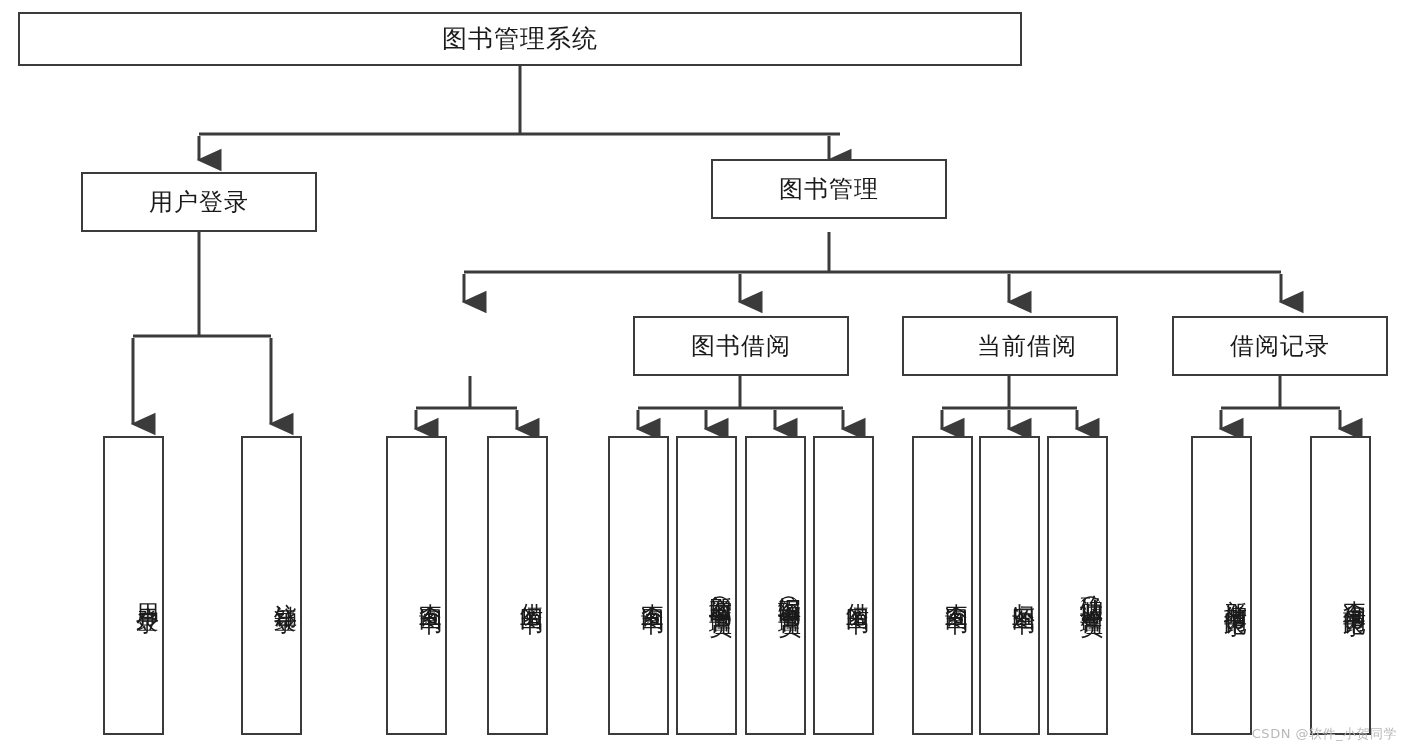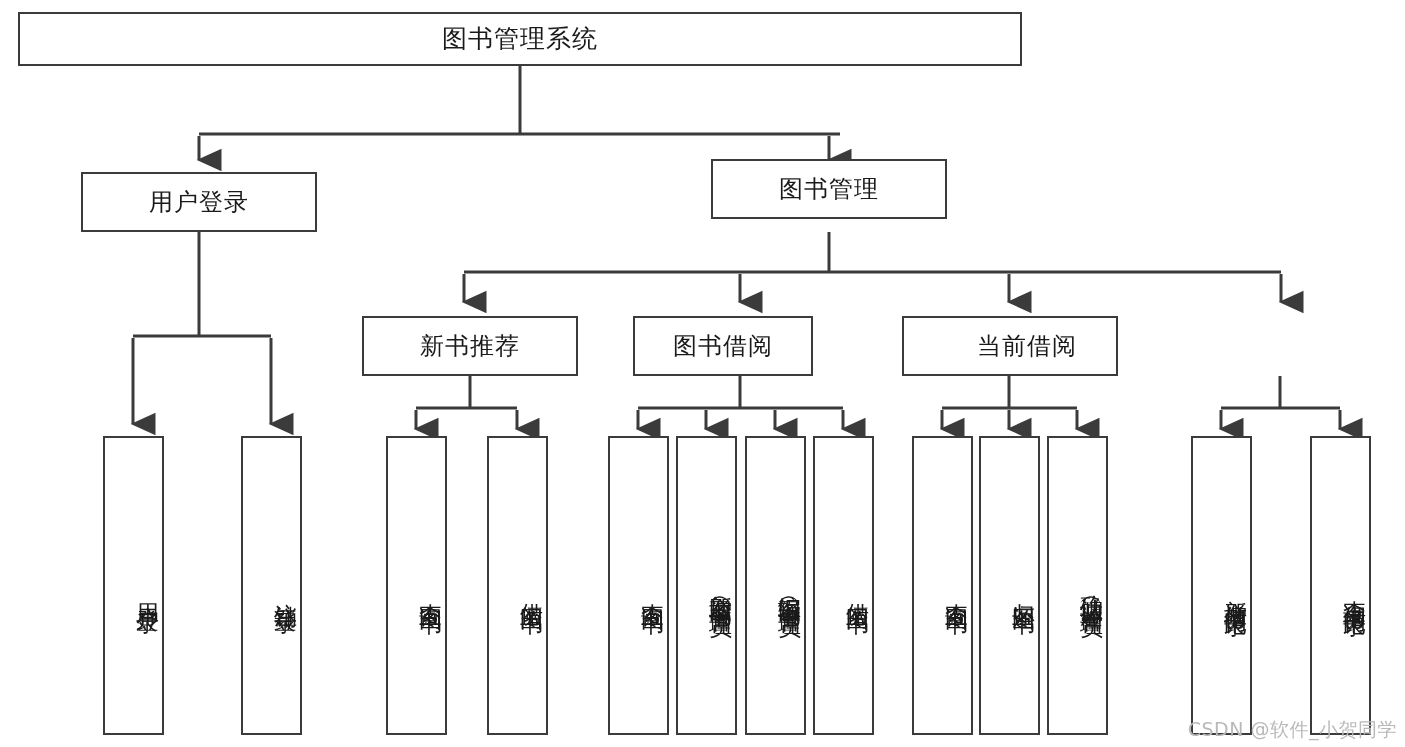--- a/index.html
+++ b/index.html
@@ -52,21 +52,21 @@
     line-height: 1.25;
     letter-spacing: 3px;
     align-items: flex-start;
     justify-content: center;
     padding-top: 10px;
   }
   .watermark {
     position: absolute;
     right: 8px;
     bottom: 4px;
-    font-size: 19px;
+    font-size: 13px;
     color: #b9b9b9;
     letter-spacing: 0.5px;
     white-space: nowrap;
   }
 </style>
 </head>
 <body>
 
 <div id="canvas">
 
@@ -118,23 +118,23 @@
       <path d="M 1221 410 L 1221 429" marker-end="url(#arrow)"></path>
       <path d="M 1340 410 L 1340 429" marker-end="url(#arrow)"></path>
     </g>
   </svg>
 
   <div class="node horiz root" style="left:18px; top:12px; width:1004px; height:54px;">图书管理系统</div>
 
   <div class="node horiz" style="left:81px; top:172px; width:236px; height:60px;">用户登录</div>
   <div class="node horiz" style="left:711px; top:159px; width:236px; height:60px;">图书管理</div>
 
-  <div class="node horiz" style="left:362px; top:316px; width:216px; height:60px;">新书推荐</div>
-  <div class="node horiz" style="left:633px; top:316px; width:180px; height:60px;">图书借阅</div>
+  <div class="node horiz" style="left:633px; top:316px; width:216px; height:60px;">图书借阅</div>
   <div class="node horiz" style="left:902px; top:316px; width:216px; height:60px;padding-left:34px;">当前借阅</div>
+  <div class="node horiz" style="left:1172px; top:316px; width:216px; height:60px;">借阅记录</div>
 
   <div class="node vert" style="left:103px; top:436px; width:61px; height:299px;">用户登录</div>
   <div class="node vert" style="left:241px; top:436px; width:61px; height:299px;">注销登录</div>
 
   <div class="node vert" style="left:386px; top:436px; width:61px; height:299px;">查询图书</div>
   <div class="node vert" style="left:487px; top:436px; width:61px; height:299px;">借阅图书</div>
 
   <div class="node vert" style="left:608px; top:436px; width:61px; height:299px;">查询图书</div>
   <div class="node vert" style="left:676px; top:436px; width:61px; height:299px;">新增图书（管理员）</div>
   <div class="node vert" style="left:745px; top:436px; width:61px; height:299px;">编辑图书（管理员）</div>

